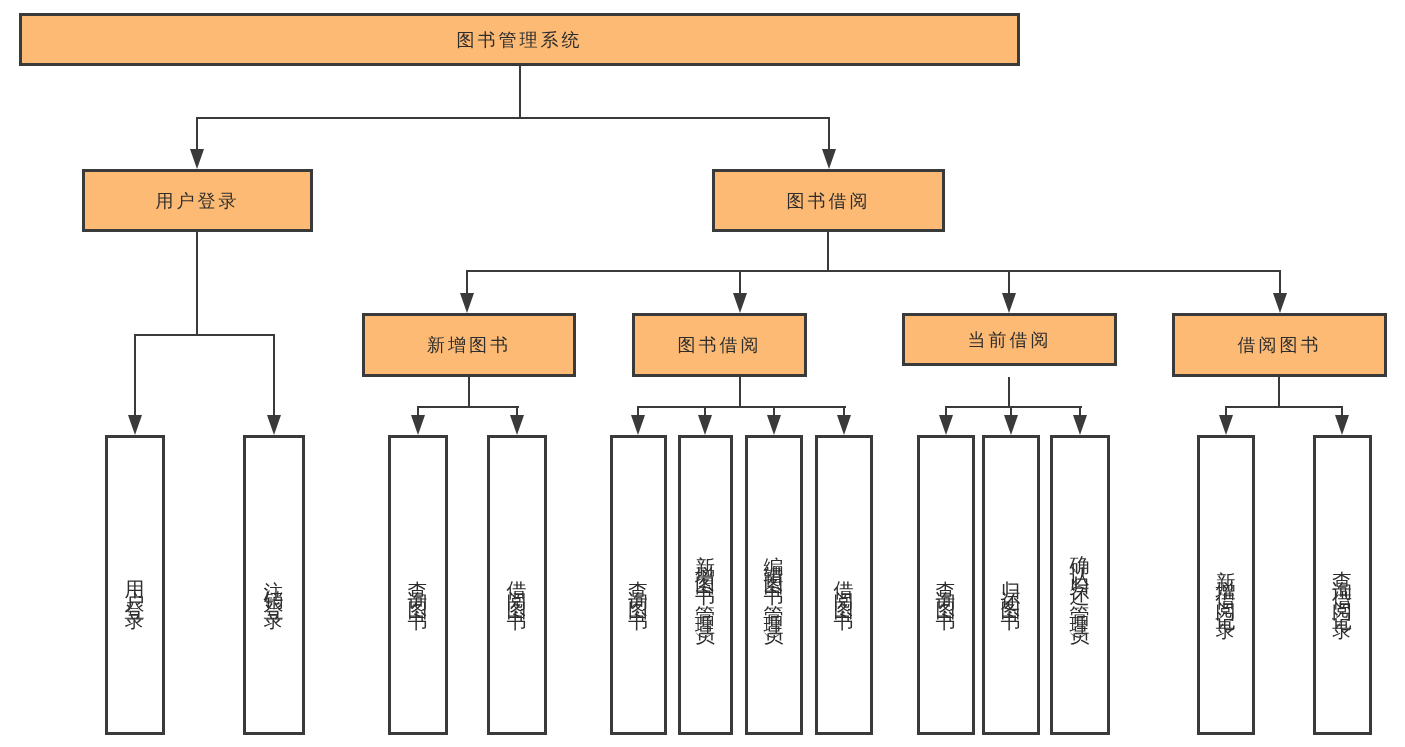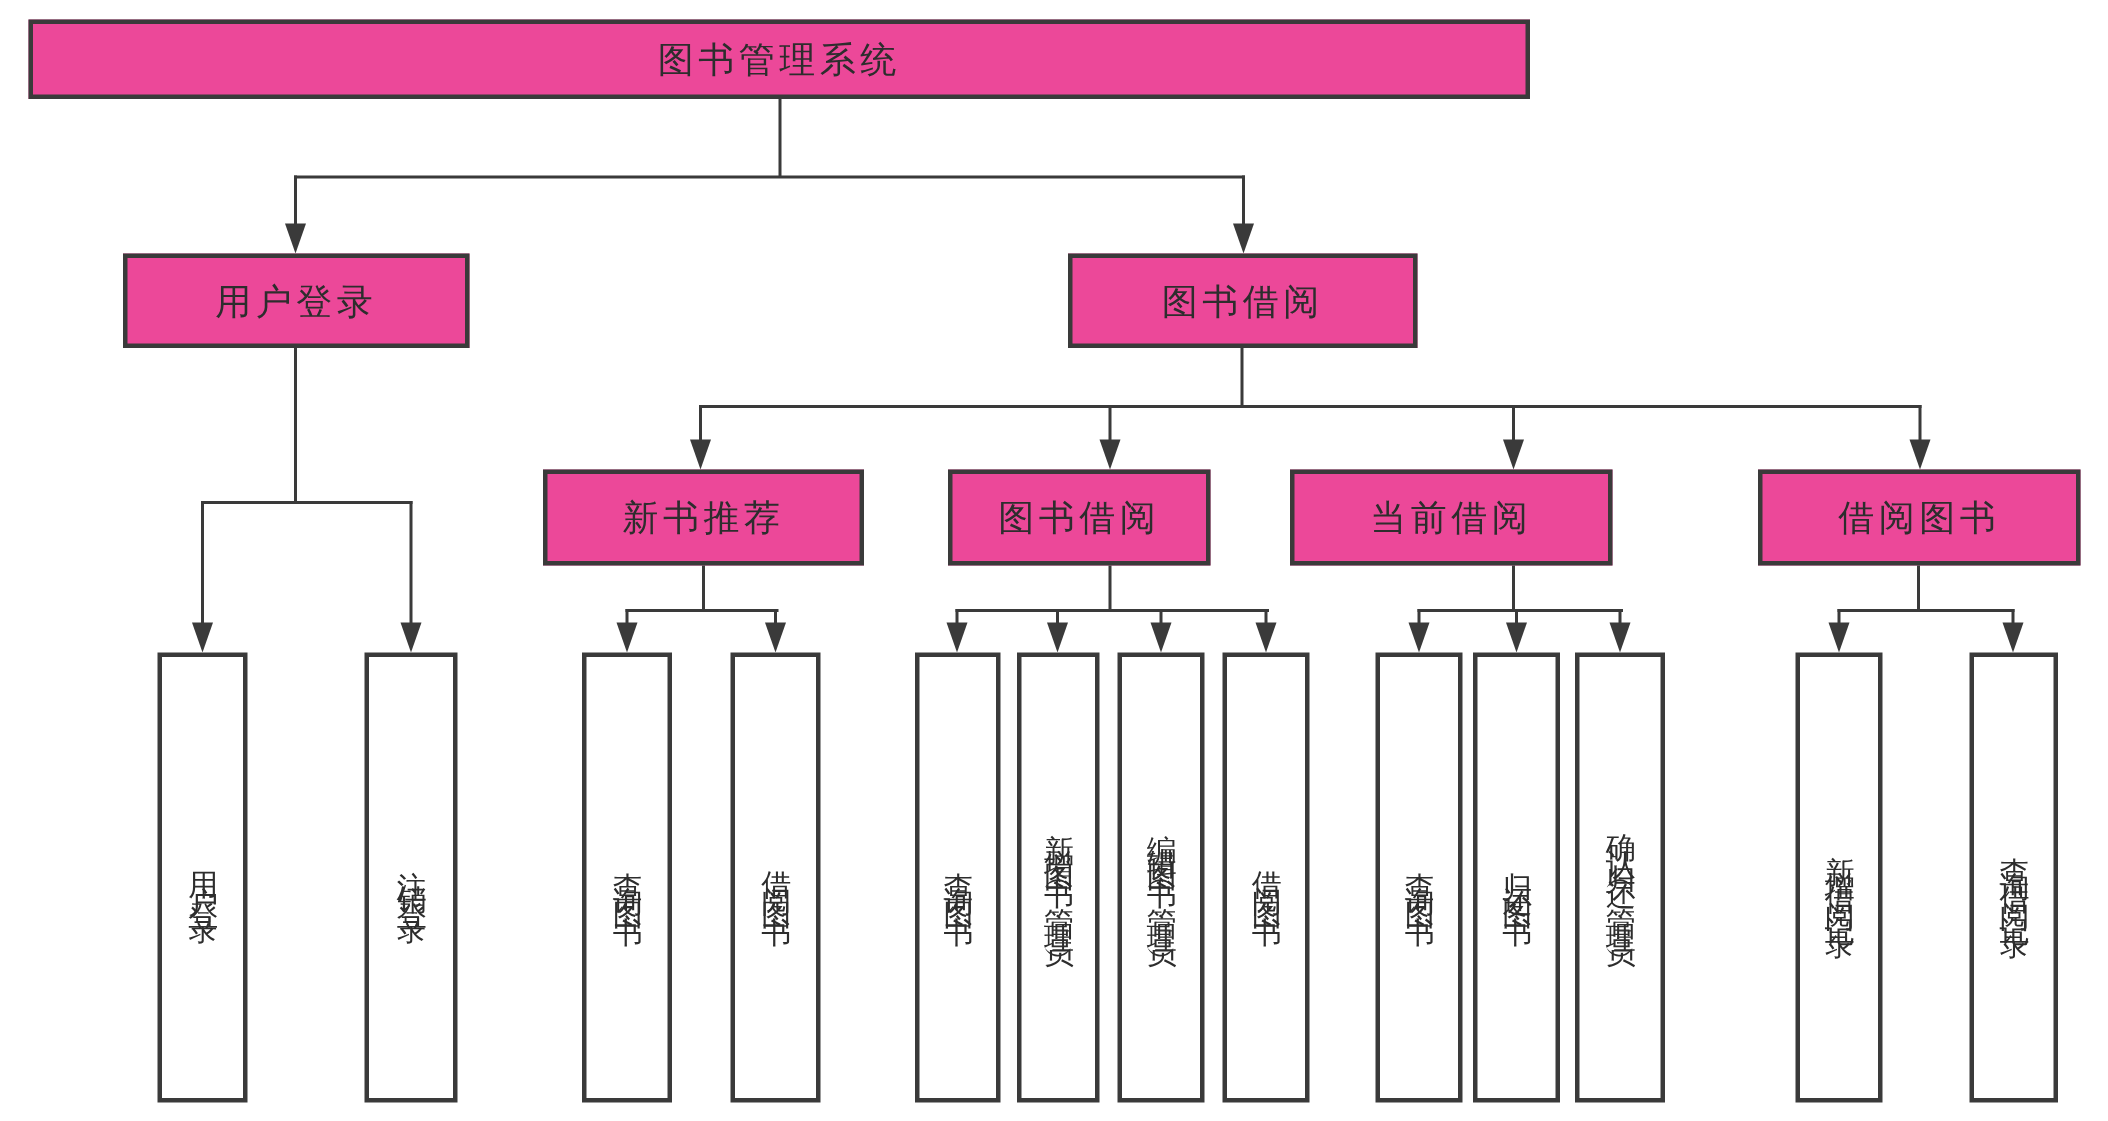--- a/index.html
+++ b/index.html
@@ -9,22 +9,22 @@
     --watermark:#c8c8c8;
     --background:#ffffff;
   }
   html,body{margin:0;padding:0;background:var(--background);}
   .stage{
     position:relative;width:1405px;height:747px;background:var(--background);
     font-family:"Liberation Sans", sans-serif;overflow:hidden;
   }
   .box{
     position:absolute;box-sizing:border-box;border:3px solid var(--box_border);
-    background:#ec4899;display:flex;align-items:center;justify-content:center;
-    color:var(--text);font-size:24px;letter-spacing:3px;white-space:nowrap;
+    background:#fdba74;display:flex;align-items:center;justify-content:center;
+    color:var(--text);font-size:18px;letter-spacing:3px;white-space:nowrap;
   }
   .vbox{
     position:absolute;box-sizing:border-box;border:3px solid var(--box_border);
     background:#fff;display:flex;align-items:center;justify-content:center;
     color:var(--text);font-size:20px;letter-spacing:10px;line-height:1;
     writing-mode:vertical-rl;text-orientation:mixed;
   }
   .hl{position:absolute;height:2px;background:var(--line);}
   .vl{position:absolute;width:2px;background:var(--line);}
   .arr{
@@ -65,23 +65,23 @@
   <div class="hl" style="left:466px;top:270px;width:815px;"></div>
   <div class="vl" style="left:466px;top:270px;height:25px;"></div>
   <div class="arr" style="left:460px;top:293px;"></div>
   <div class="vl" style="left:739px;top:270px;height:25px;"></div>
   <div class="arr" style="left:733px;top:293px;"></div>
   <div class="vl" style="left:1008px;top:270px;height:25px;"></div>
   <div class="arr" style="left:1002px;top:293px;"></div>
   <div class="vl" style="left:1279px;top:270px;height:25px;"></div>
   <div class="arr" style="left:1273px;top:293px;"></div>
 
-  <div class="box" style="left:362px;top:313px;width:214px;height:64px;">新书推荐</div>
+  <div class="box" style="left:362px;top:313px;width:214px;height:64px;">新增图书</div>
   <div class="box" style="left:632px;top:313px;width:175px;height:64px;">图书借阅</div>
-  <div class="box" style="left:860px;top:313px;width:215px;height:64px;">当前借阅</div>
+  <div class="box" style="left:902px;top:313px;width:215px;height:53px;">当前借阅</div>
   <div class="box" style="left:1172px;top:313px;width:215px;height:64px;">借阅图书</div>
 
   <div class="vl" style="left:468px;top:377px;height:31px;"></div>
   <div class="hl" style="left:417px;top:406px;width:102px;"></div>
   <div class="vl" style="left:417px;top:406px;height:11px;"></div>
   <div class="arr" style="left:411px;top:415px;"></div>
   <div class="vl" style="left:516px;top:406px;height:11px;"></div>
   <div class="arr" style="left:510px;top:415px;"></div>
 
   <div class="vl" style="left:739px;top:377px;height:31px;"></div>

